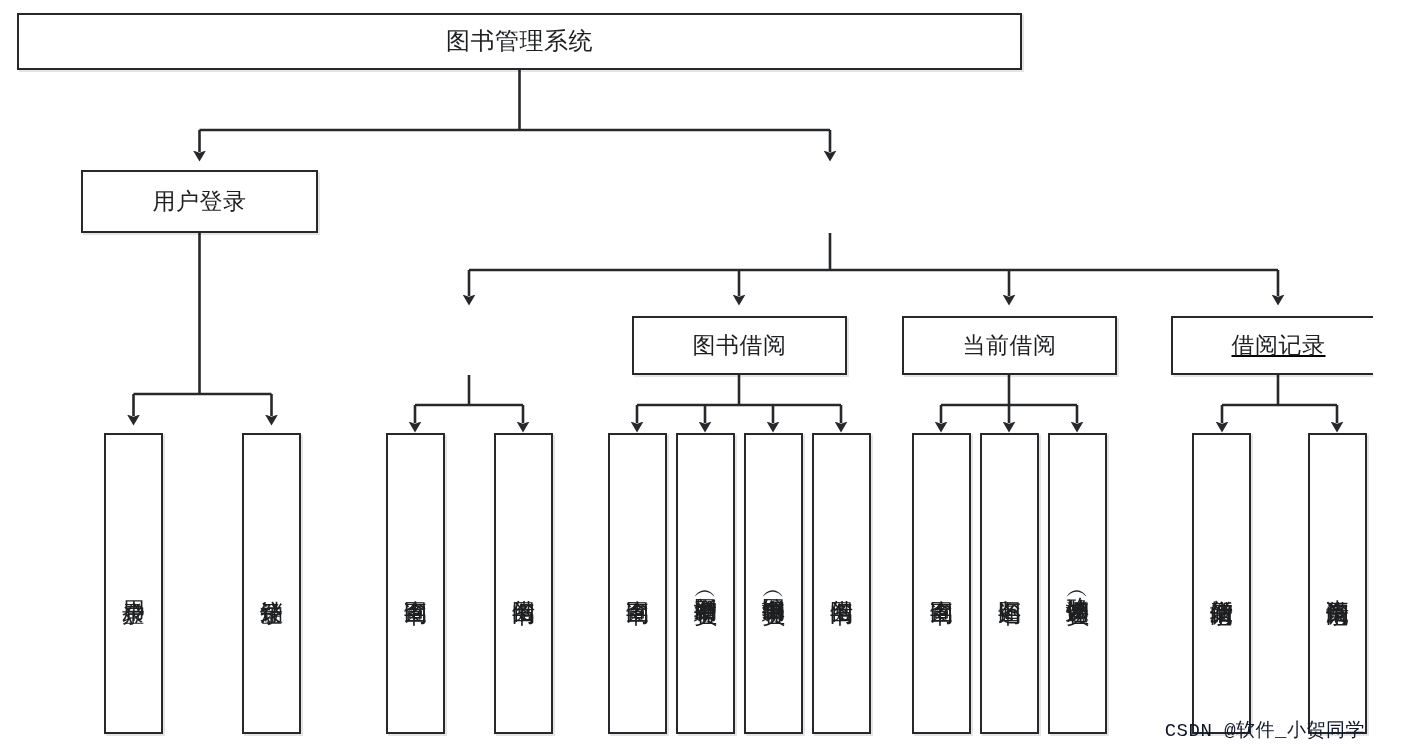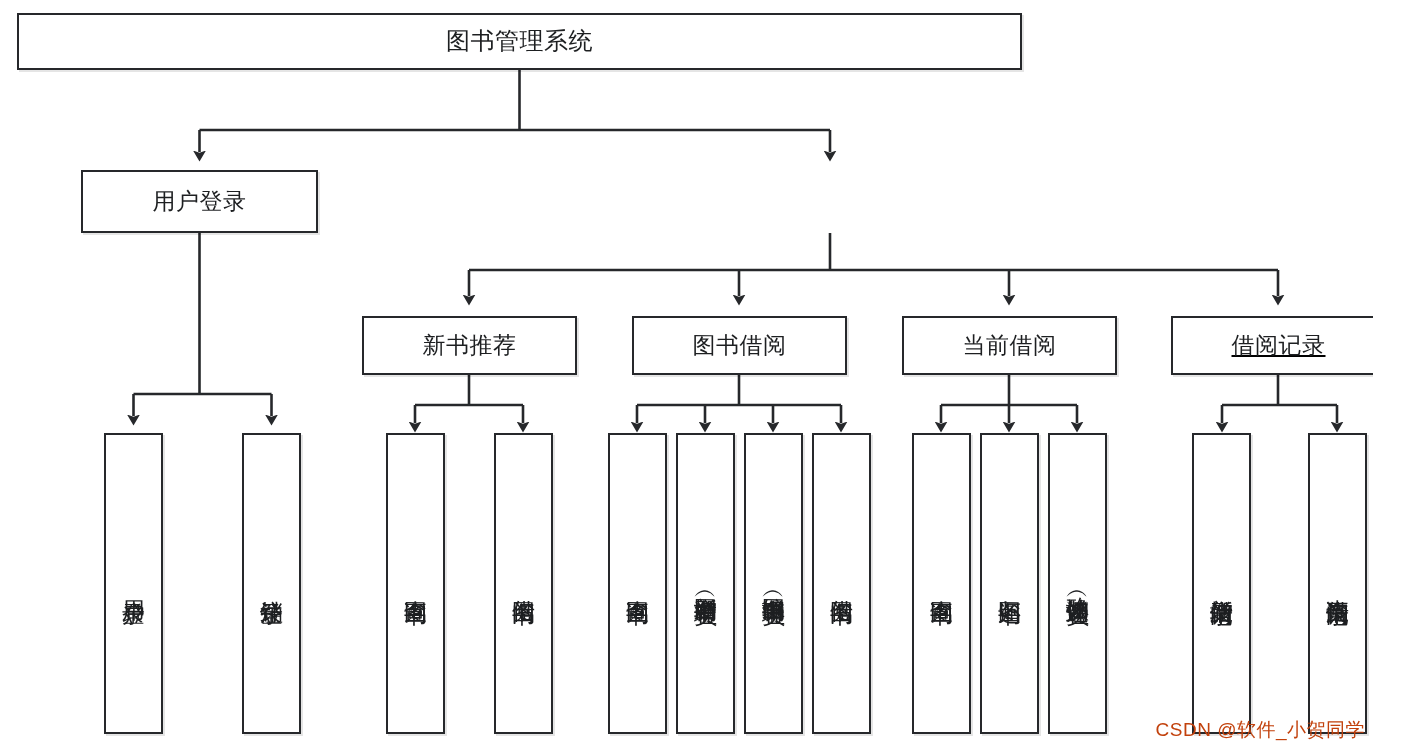--- a/index.html
+++ b/index.html
@@ -57,24 +57,25 @@
     line-height: 1.26;
     letter-spacing: 1px;
     white-space: nowrap;
     text-align: center;
   }
   #watermark {
     position: absolute;
     right: 8px;
     bottom: 4px;
     font-size: 19px;
-    color: #c2410c;
+    color: #0f172a;
     letter-spacing: 0.5px;
     white-space: nowrap;
     pointer-events: none;
+    font-family: Liberation Mono, monospace;
   }
 </style>
 </head>
 <body>
 
 <div id="diagram-root">
 
   <svg id="diagram-svg" viewBox="0 0 1405 747">
     <defs>
       <marker id="arrowhead" markerWidth="11" markerHeight="13" refX="1.5" refY="6.5" orient="auto" markerUnits="userSpaceOnUse">
@@ -126,23 +127,20 @@
   </svg>
 
   <div class="node-box root" style="left:17px; top:13px; width:1005px; height:57px;">
     <span class="node-label-h">图书管理系统</span>
   </div>
 
   <div class="node-box" style="left:81px; top:170px; width:237px; height:63px;">
     <span class="node-label-h">用户登录</span>
   </div>
 
-  <div class="node-box" style="left:362px; top:316px; width:215px; height:59px;">
-    <span class="node-label-h">新书推荐</span>
-  </div>
   <div class="node-box" style="left:632px; top:316px; width:215px; height:59px;">
     <span class="node-label-h">图书借阅</span>
   </div>
   <div class="node-box" style="left:902px; top:316px; width:215px; height:59px;">
     <span class="node-label-h">当前借阅</span>
   </div>
   <div class="node-box" style="left:1171px; top:316px; width:215px; height:59px;text-decoration:underline;">
     <span class="node-label-h">借阅记录</span>
   </div>
 

